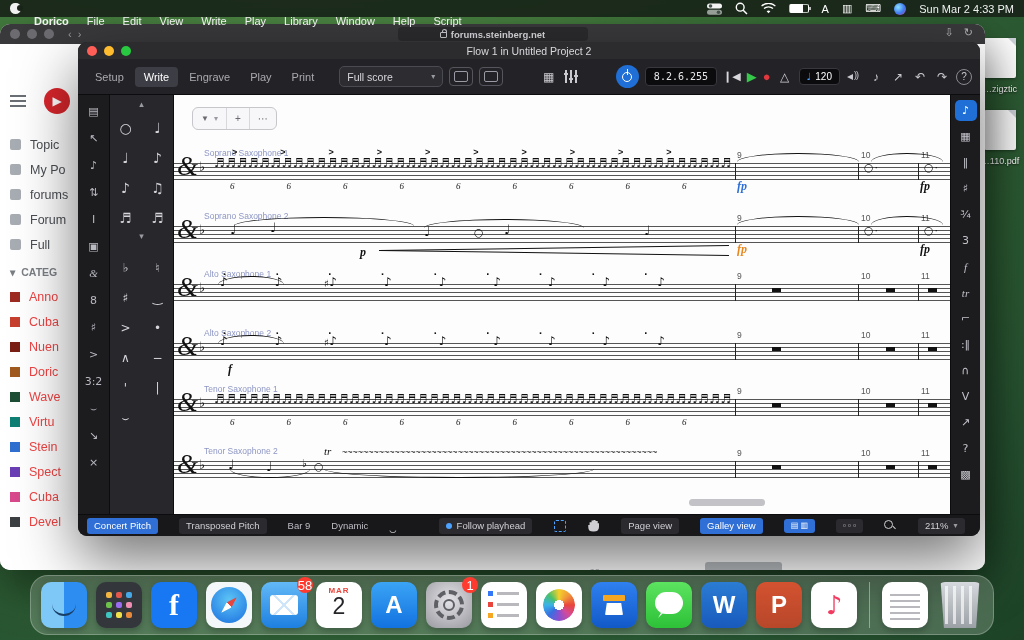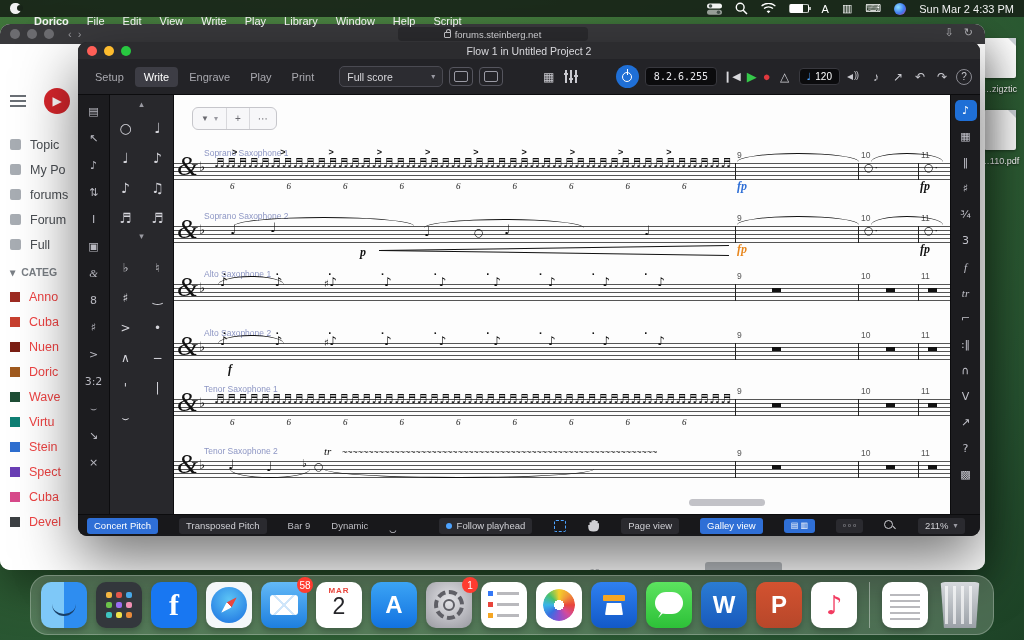--- a/index.html
+++ b/index.html
@@ -23,21 +23,21 @@
   .battery-icon::after{content:"";position:absolute;right:-3px;top:2px;width:2px;height:3px;background:rgba(255,255,255,.7);}
   .mb-clock{white-space:nowrap;font-size:11px;}
   
   .browser-window{position:absolute;left:0;top:24px;width:985px;height:546px;z-index:10;
     border-radius:10px;background:#fff;box-shadow:0 18px 45px rgba(0,0,0,.45);overflow:hidden;}
   .b-chrome{height:20px;background:#39393c;display:flex;align-items:center;position:relative;}
   .b-lights{display:flex;gap:7px;margin-left:10px;}
   .b-light{width:10px;height:10px;border-radius:50%;background:#6c6c70;}
   .b-nav{color:#9a9a9e;font-size:11px;margin-left:14px;letter-spacing:6px;}
   .b-address{position:absolute;left:50%;transform:translateX(-50%);top:3px;height:14px;min-width:190px;
-    background:#2b2b2e;border-radius:4px;color:#d8d8dc;font-size:9.5px;display:flex;align-items:center;justify-content:center;gap:4px;padding:0 10px;}
+    background:#2b2b2e;border-radius:4px;color:#d8d8dc;font-size:9.5px;display:flex;align-items:center;justify-content:center;gap:4px;padding:0 10px;font-weight:bold;}
   .b-lock{width:7px;height:6px;border:1px solid #c9c9cd;border-radius:1px;position:relative;margin-top:2px;}
   .b-lock::before{content:"";position:absolute;left:1px;top:-4px;width:3px;height:3px;border:1px solid #c9c9cd;border-bottom:none;border-radius:3px 3px 0 0;}
   .b-right{position:absolute;right:12px;top:2px;display:flex;gap:10px;color:#b7b7bb;font-size:11px;}
   
   .forum{position:absolute;left:0;top:20px;right:0;bottom:0;background:#fff;color:#4a4e53;}
   .f-head{position:absolute;left:10px;top:44px;display:flex;align-items:center;gap:18px;}
   .hamburger{width:16px;height:12px;background:
     linear-gradient(#6a6f75,#6a6f75) 0 0/16px 2px no-repeat,
     linear-gradient(#6a6f75,#6a6f75) 0 5px/16px 2px no-repeat,
     linear-gradient(#6a6f75,#6a6f75) 0 10px/16px 2px no-repeat;}
@@ -155,21 +155,21 @@
     clip-path:polygon(0 45%,12% 45%,12% 22%,30% 22%,30% 8%,48% 8%,48% 0,66% 0,66% 12%,86% 12%,86% 32%,100% 32%,100% 100%,0 100%);}
   .mag{width:12px;height:12px;position:relative;}
   .mag::before{content:"";position:absolute;left:0;top:0;width:7px;height:7px;border:1.4px solid #cfcfd4;border-radius:50%;}
   .mag::after{content:"";position:absolute;left:7.5px;top:7.5px;width:4px;height:1.4px;background:#cfcfd4;transform:rotate(45deg);}
   
   .dock{position:absolute;left:50%;transform:translateX(-50%);bottom:5px;z-index:50;height:60px;
     background:rgba(180,200,180,.30);border:1px solid rgba(255,255,255,.25);border-radius:18px;
     display:flex;align-items:center;gap:9px;padding:0 10px;}
   .dock-icon{width:46px;height:46px;border-radius:10px;position:relative;cursor:pointer;flex:0 0 auto;box-shadow:0 3px 6px rgba(0,0,0,.25);}
   .badge{position:absolute;top:-5px;right:-6px;min-width:16px;height:16px;border-radius:8px;background:#ff3b30;color:#fff;
-    font-size:10px;display:flex;align-items:center;justify-content:center;padding:0 0;}
+    font-size:13px;display:flex;align-items:center;justify-content:center;padding:0 0;}
   .letter{position:absolute;inset:0;display:flex;align-items:center;justify-content:center;color:#fff;font-weight:bold;font-size:24px;}
   .dock-finder{background:linear-gradient(90deg,#7ec8f8 50%,#2e8df0 50%);}
   .dock-finder::after{content:"";position:absolute;left:11px;bottom:12px;width:24px;height:10px;border-bottom:2.5px solid #1a3f66;border-radius:0 0 12px 12px;}
   .dock-launchpad{background:#33373c;}
   .dock-launchpad::after{content:"";position:absolute;left:10px;top:10px;width:6px;height:6px;border-radius:2px;background:#f5b641;
     box-shadow:10px 0 0 #e2574c,20px 0 0 #47a8e8,0 10px 0 #6cc24a,10px 10px 0 #9a6cf0,20px 10px 0 #f08fb3,0 20px 0 #3fc4c0,10px 20px 0 #f0e14a,20px 20px 0 #e88a3a;}
   .dock-facebook{background:#1877f2;}
   .dock-facebook .letter{font-family:"Liberation Serif",serif;font-size:30px;}
   .dock-safari{background:#f4f7f9;}
   .dock-safari::before{content:"";position:absolute;inset:5px;border-radius:50%;background:radial-gradient(circle at 50% 35%,#5cc4f5,#1a6fe0);}

